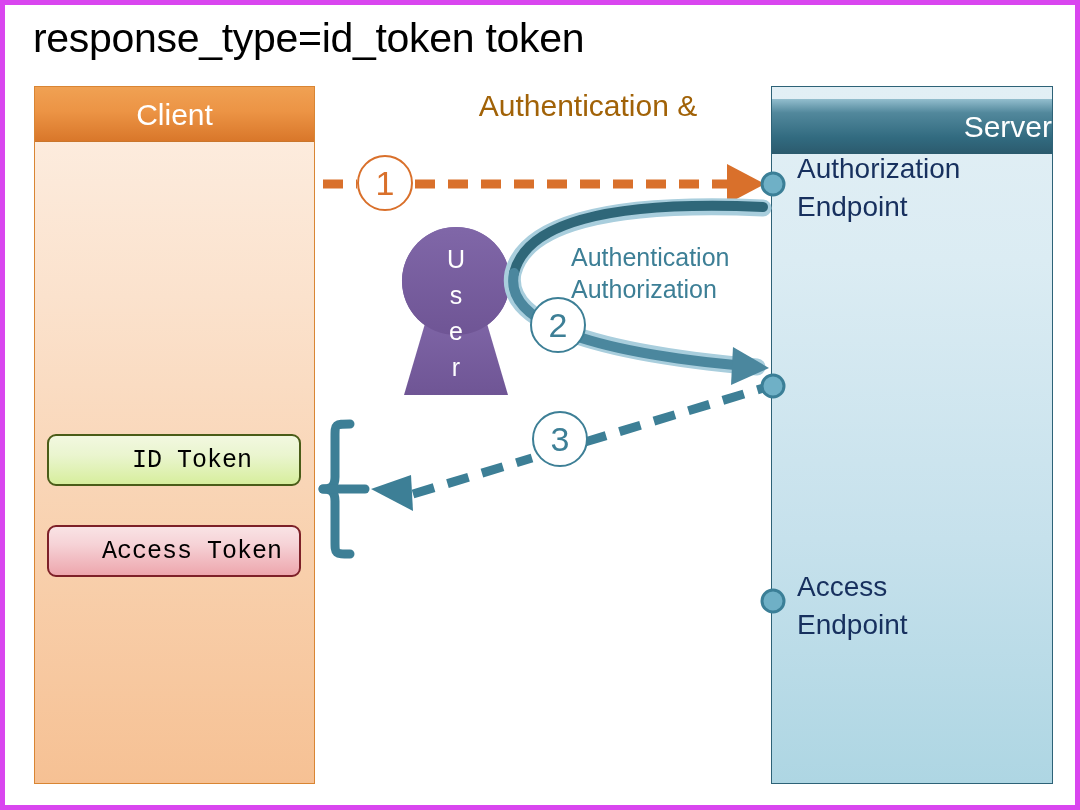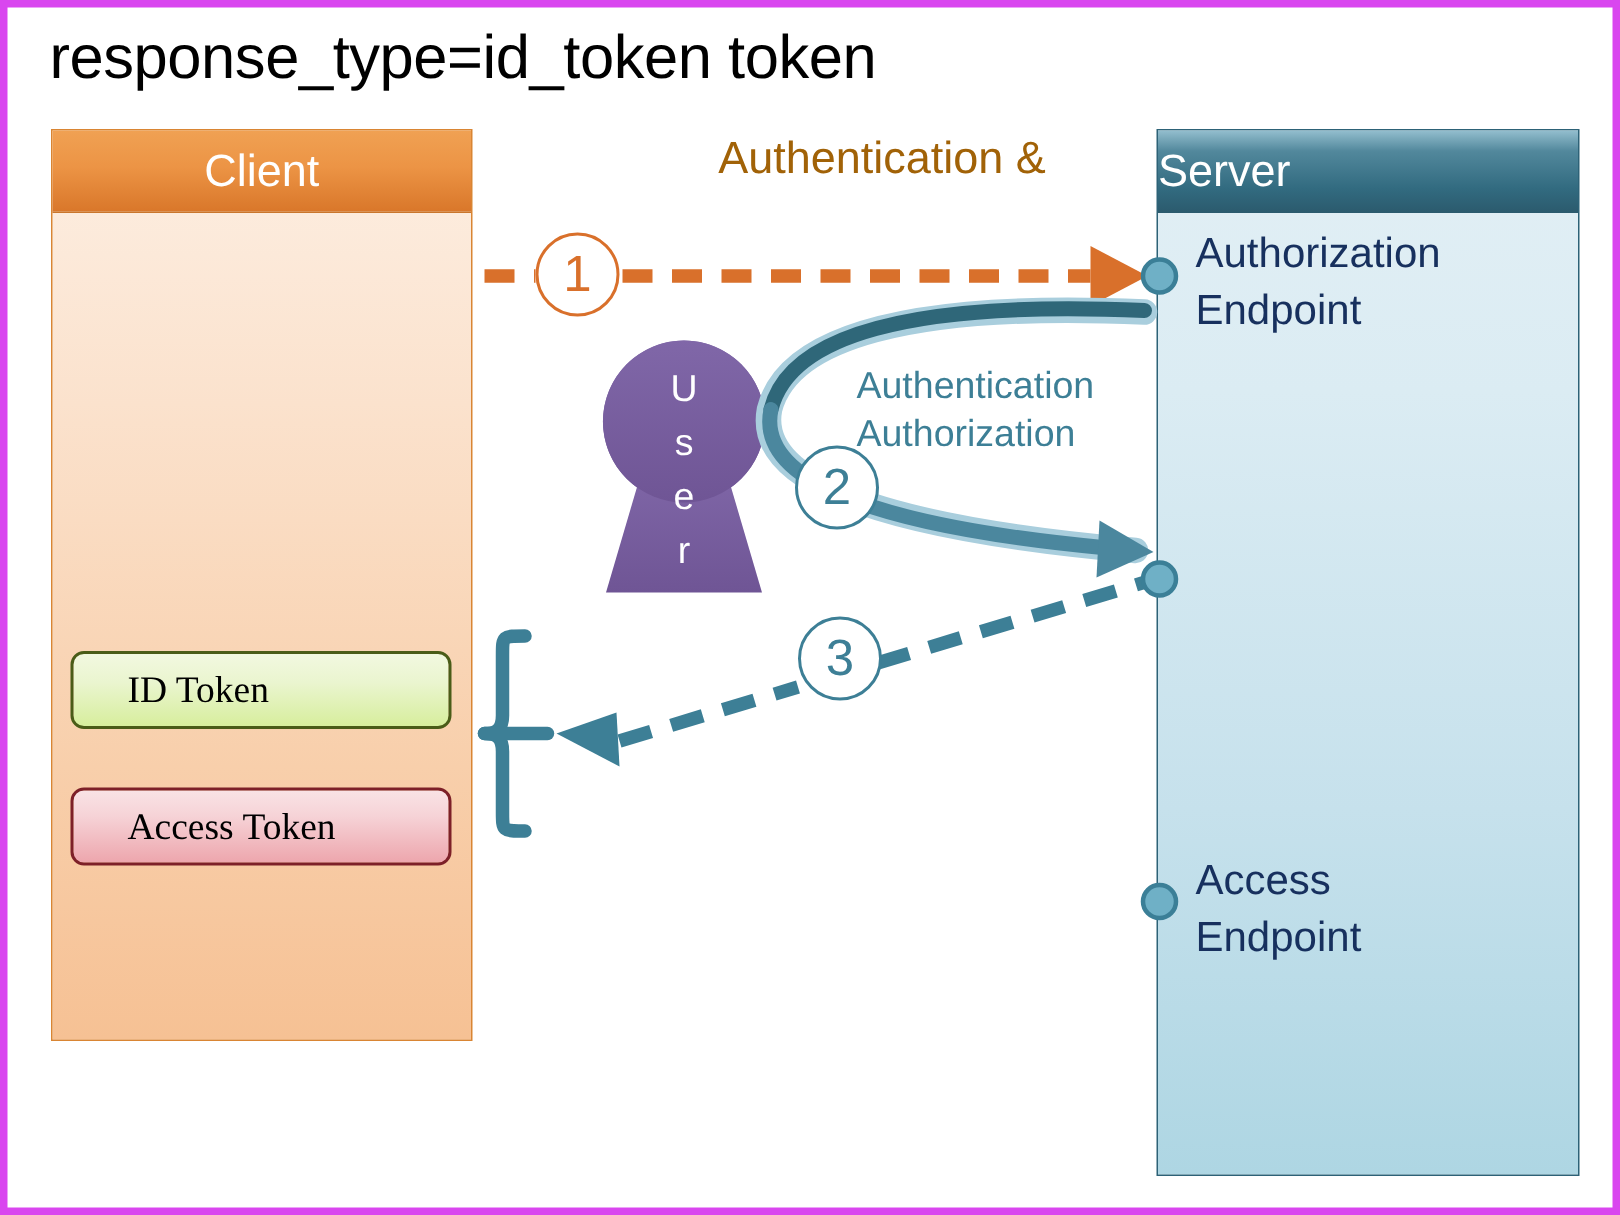--- a/index.html
+++ b/index.html
@@ -30,21 +30,21 @@
     font-family: "Liberation Sans", sans-serif;
     letter-spacing: -0.3px;
   }
 
   
   #client-panel {
     position: absolute;
     left: 29px;
     top: 81px;
     width: 281px;
-    height: 608px;
+    height: 698px;
     box-sizing: border-box;
     border: 1px solid #d98533;
     background: linear-gradient(to bottom, #fdefe3 0%, #fbe2cd 30%, #f8cfab 70%, #f6c194 100%);
   }
   #client-header {
     position: absolute;
     left: 0;
     top: 0;
     width: 100%;
     height: 55px;
@@ -65,29 +65,29 @@
     top: 81px;
     width: 282px;
     height: 698px;
     box-sizing: border-box;
     border: 1px solid #2d6277;
     background: linear-gradient(to bottom, #e2eff5 0%, #dbecf3 25%, #c6e1ec 65%, #aed6e3 100%);
   }
   #server-header {
     position: absolute;
     left: 0;
-    top: 0;
+    top: 12px;
     width: 100%;
     height: 55px;
     box-sizing: border-box;
     background: linear-gradient(to bottom, #93bece 0%, #52889c 25%, #326b80 70%, #2b5a6d 100%);
     color: #ffffff;
     font-size: 30px;
     line-height: 55px;
-    text-align: left;
+    text-align: right;
     font-family: "Liberation Sans", sans-serif;
   }
   .endpoint-label {
     position: absolute;
     left: 25px;
     color: #17305e;
     font-size: 28px;
     line-height: 38px;
     font-family: "Liberation Sans", sans-serif;
   }
@@ -95,24 +95,25 @@
   #ep-token { top: 481px; }
 
   
   .token-box {
     position: absolute;
     left: 12px;
     width: 254px;
     height: 52px;
     box-sizing: border-box;
     border-radius: 9px;
+    text-align: center;
     font-size: 25px;
     line-height: 50px;
     color: #000000;
-    font-family: Liberation Serif, serif;
+    font-family: Liberation Mono, monospace;
     padding-left: 36px;
   }
   #id-token-box {
     top: 347px;
     border: 2px solid #4a5c18;
     background: linear-gradient(to bottom, #f2f8e0 0%, #eaf5cf 40%, #d7ee9d 100%);
   }
   #access-token-box {
     top: 438px;
     border: 2px solid #7d2028;

